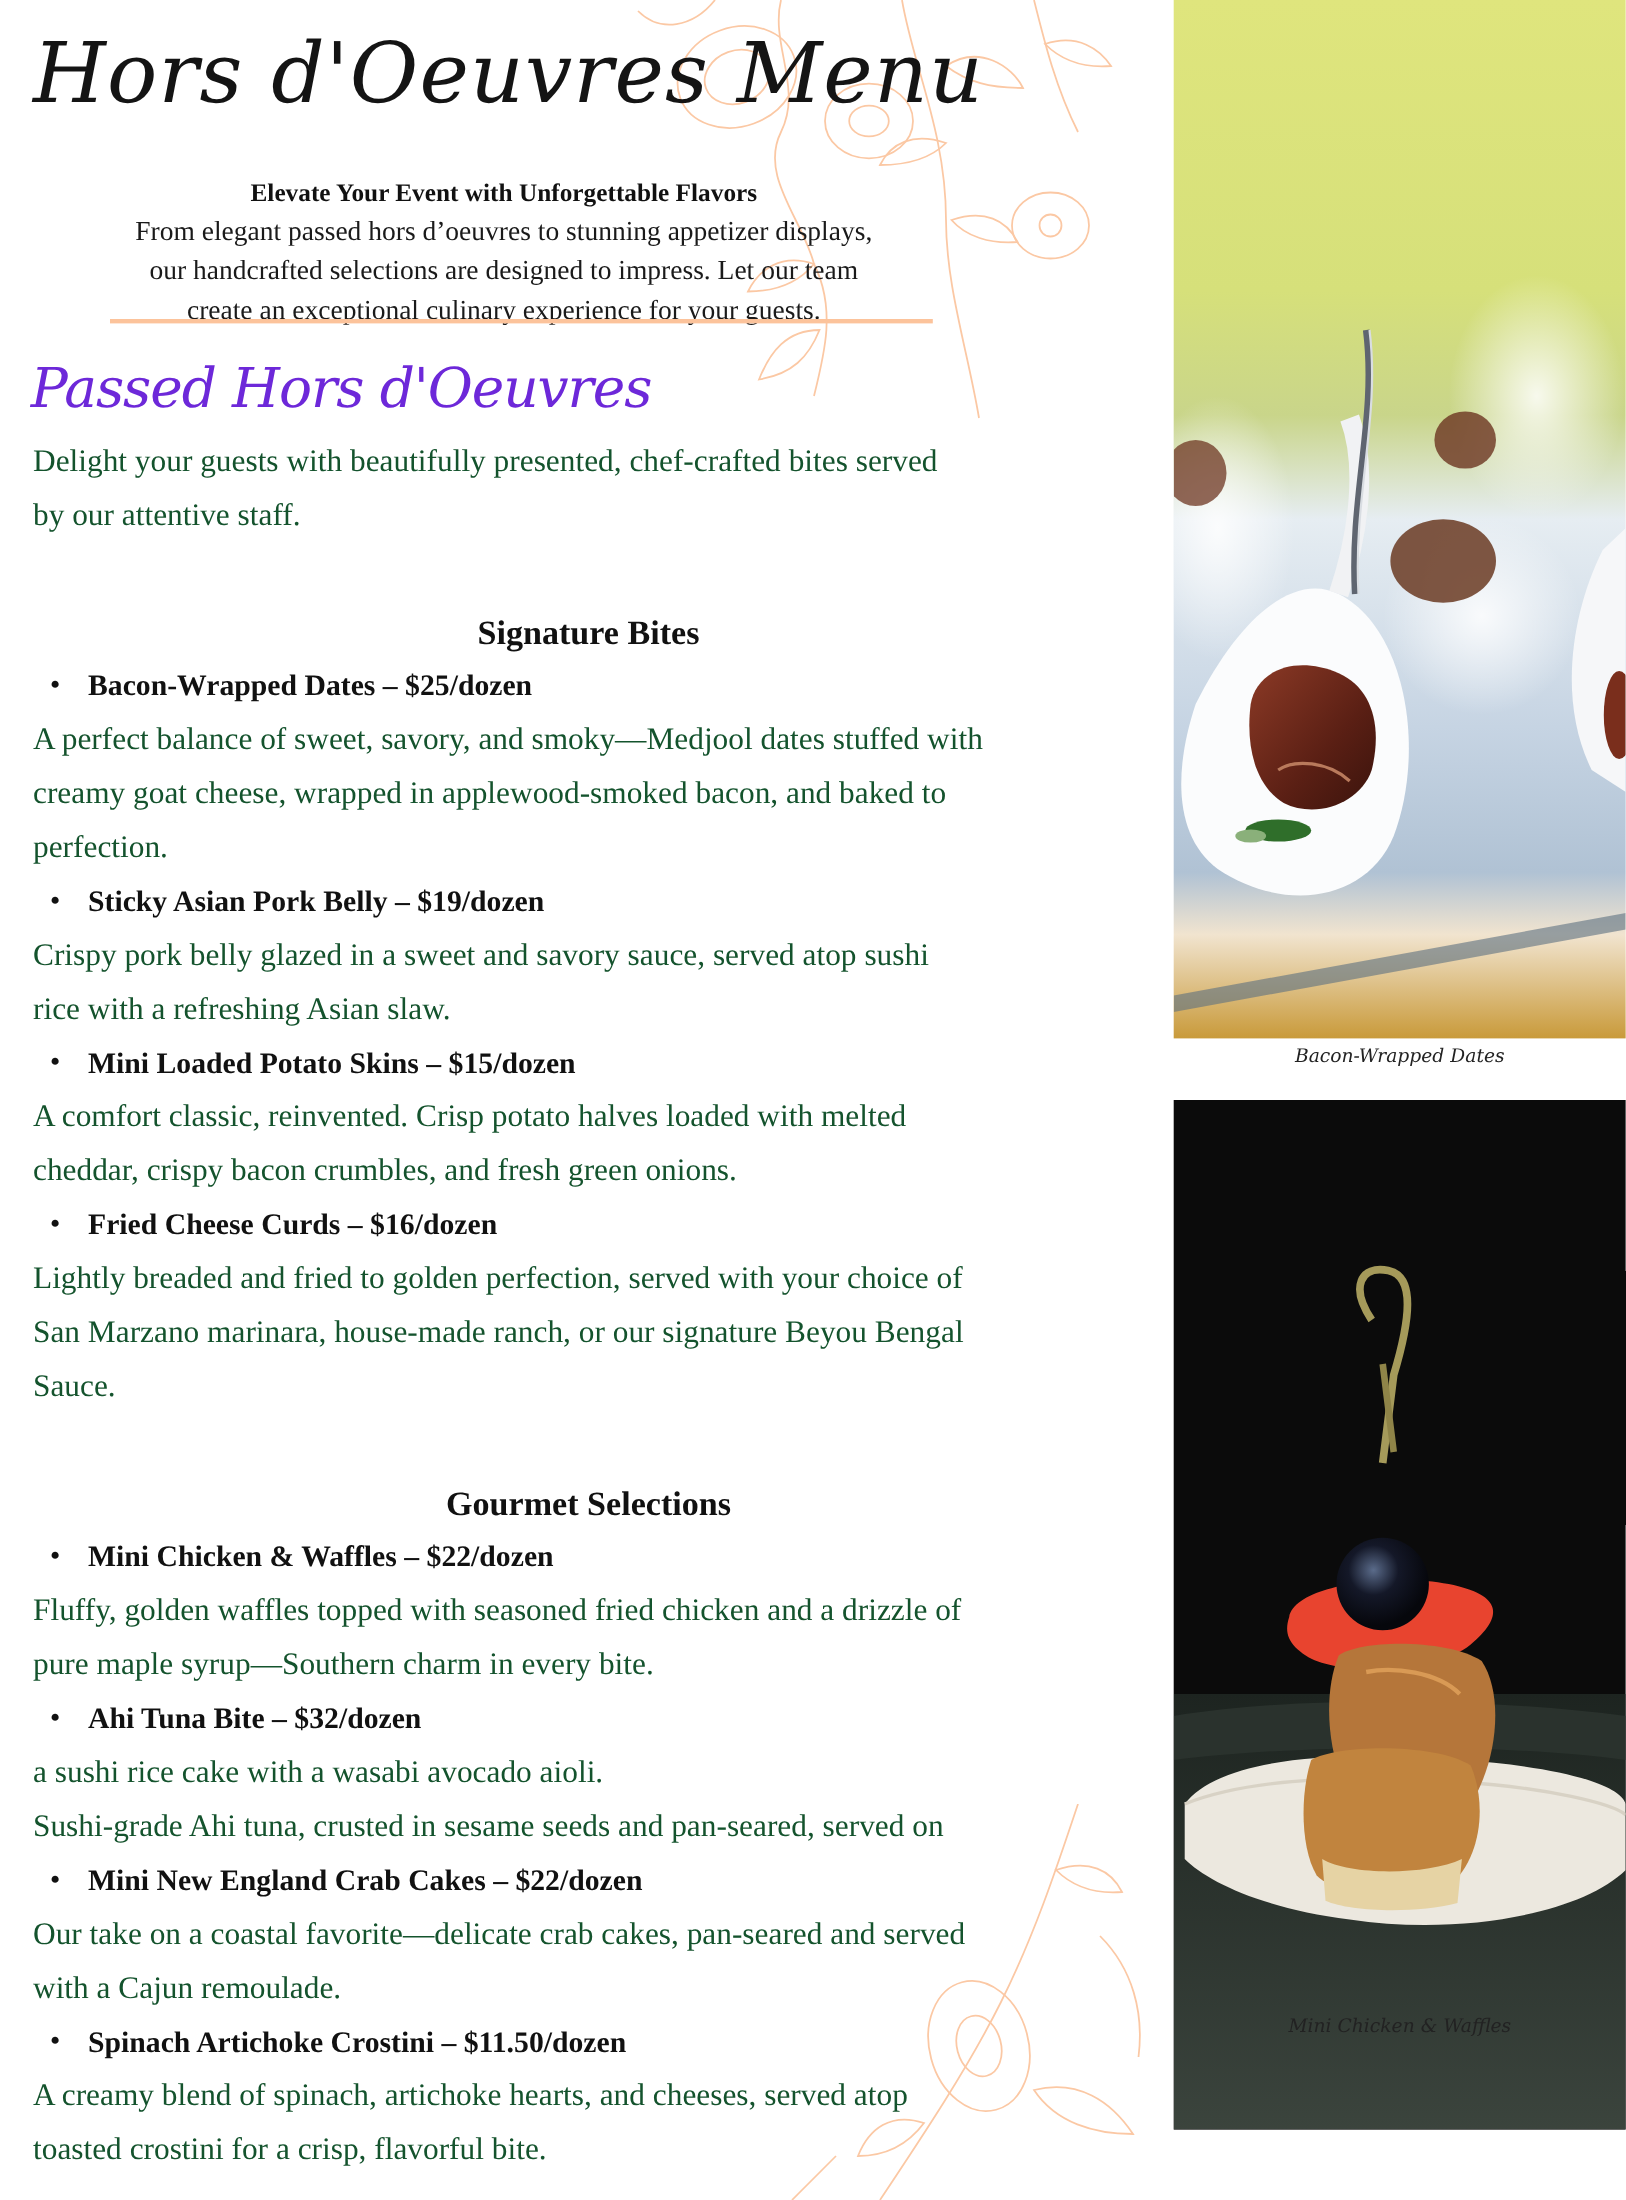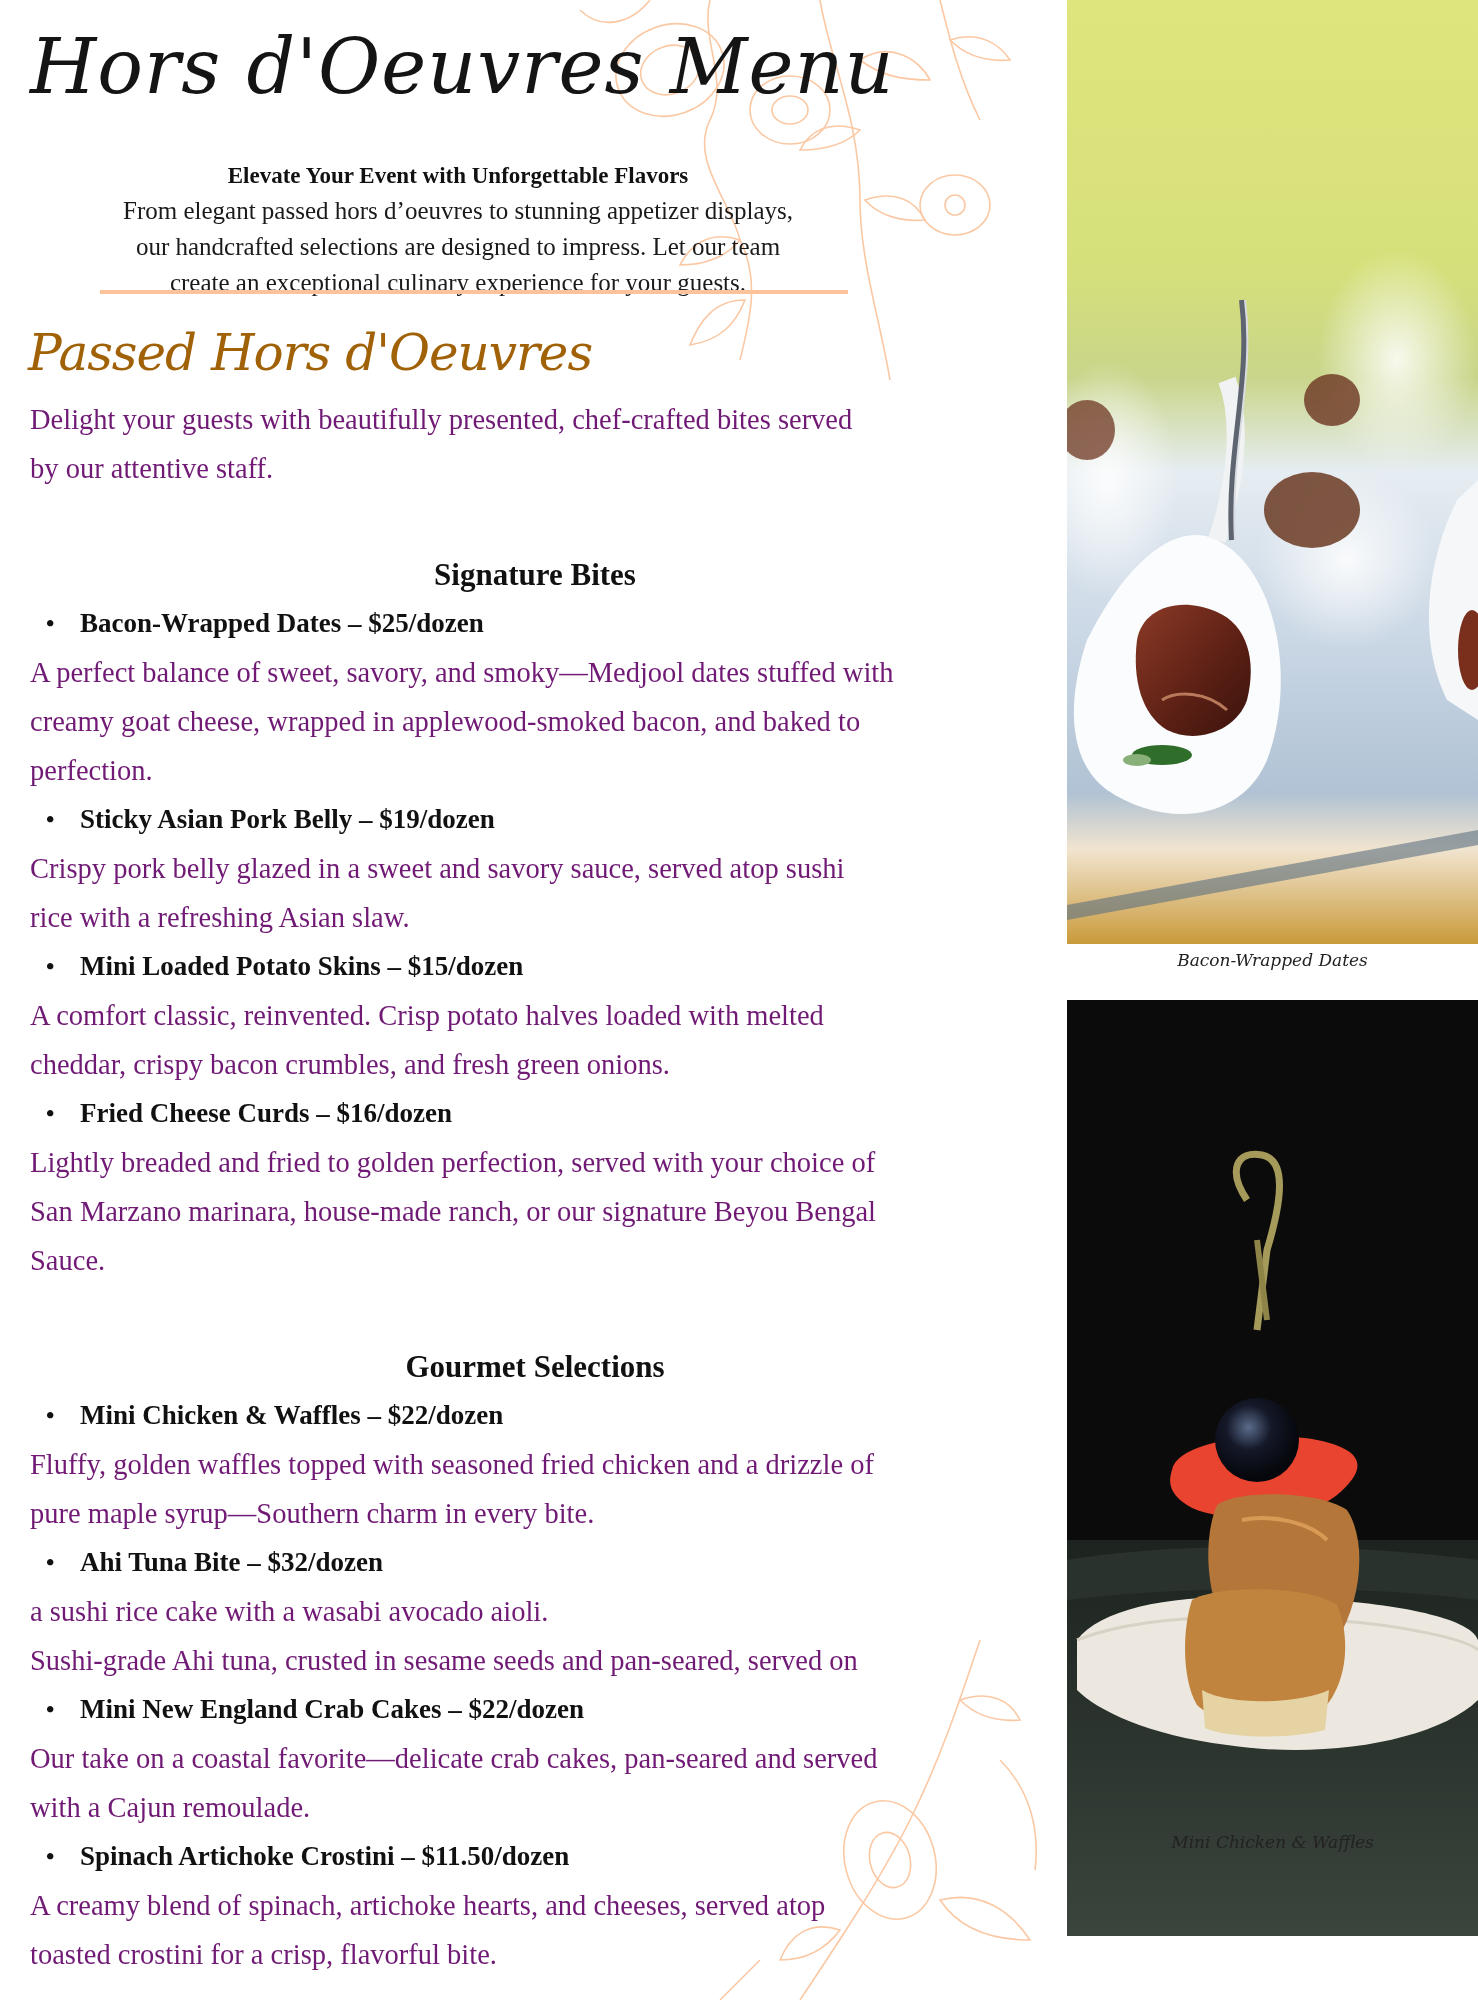--- a/index.html
+++ b/index.html
@@ -18,25 +18,25 @@
   }
   .intro-block { position: absolute; left: 20px; top: 130px; width: 876px; text-align: center; margin-top: 29px; }
   .intro-heading { font-family: "Liberation Serif", serif; font-weight: bold; font-size: 23px; line-height: 34px; color: #111; }
   .intro-line { font-family: "Liberation Serif", serif; font-size: 25px; line-height: 36px; color: #1a1a1a; }
 
   .divider { position: absolute; left: 100px; top: 290px; width: 748px; height: 4px; background: #fcc39b; }
 
   .section-title {
     position: absolute; left: 28px; top: 318px; height: 70px;
     font-family: "DejaVu Serif", serif; font-style: italic; font-size: 50px; line-height: 70px;
-    color: #a16207; white-space: nowrap; letter-spacing: -1px;
+    color: #6d28d9; white-space: nowrap; letter-spacing: -1px;
   }
 
   .content { position: absolute; left: 30px; top: 395px; width: 1010px; }
-  .para { font-family: "Liberation Serif", serif; font-size: 28.5px; line-height: 49px; color: #701a75; }
+  .para { font-family: "Liberation Serif", serif; font-size: 28.5px; line-height: 49px; color: #14532d; }
   .group-title { font-family: "Liberation Serif", serif; font-weight: bold; font-size: 31px; line-height: 49px; color: #111; text-align: center; }
   .item-title {
     font-family: "Liberation Serif", serif; font-weight: bold; font-size: 27px; line-height: 49px;
     color: #111; padding-left: 50px; position: relative;
   }
   .item-title .bullet { position: absolute; left: 16px; top: 0; font-size: 24px; }
   .spacer { height: 49px; }
 
   .photo { position: absolute; left: 1067px; width: 411px; overflow: hidden; }
   .photo-top { top: 0; height: 944px; background: linear-gradient(180deg, #dfe57d 0%, #d6e07a 28%, #c9d58a 40%, #e6edf2 50%, #c6d4e3 70%, #b0c2d4 84%, #f1e4cf 90%, #c99a3a 100%); }

